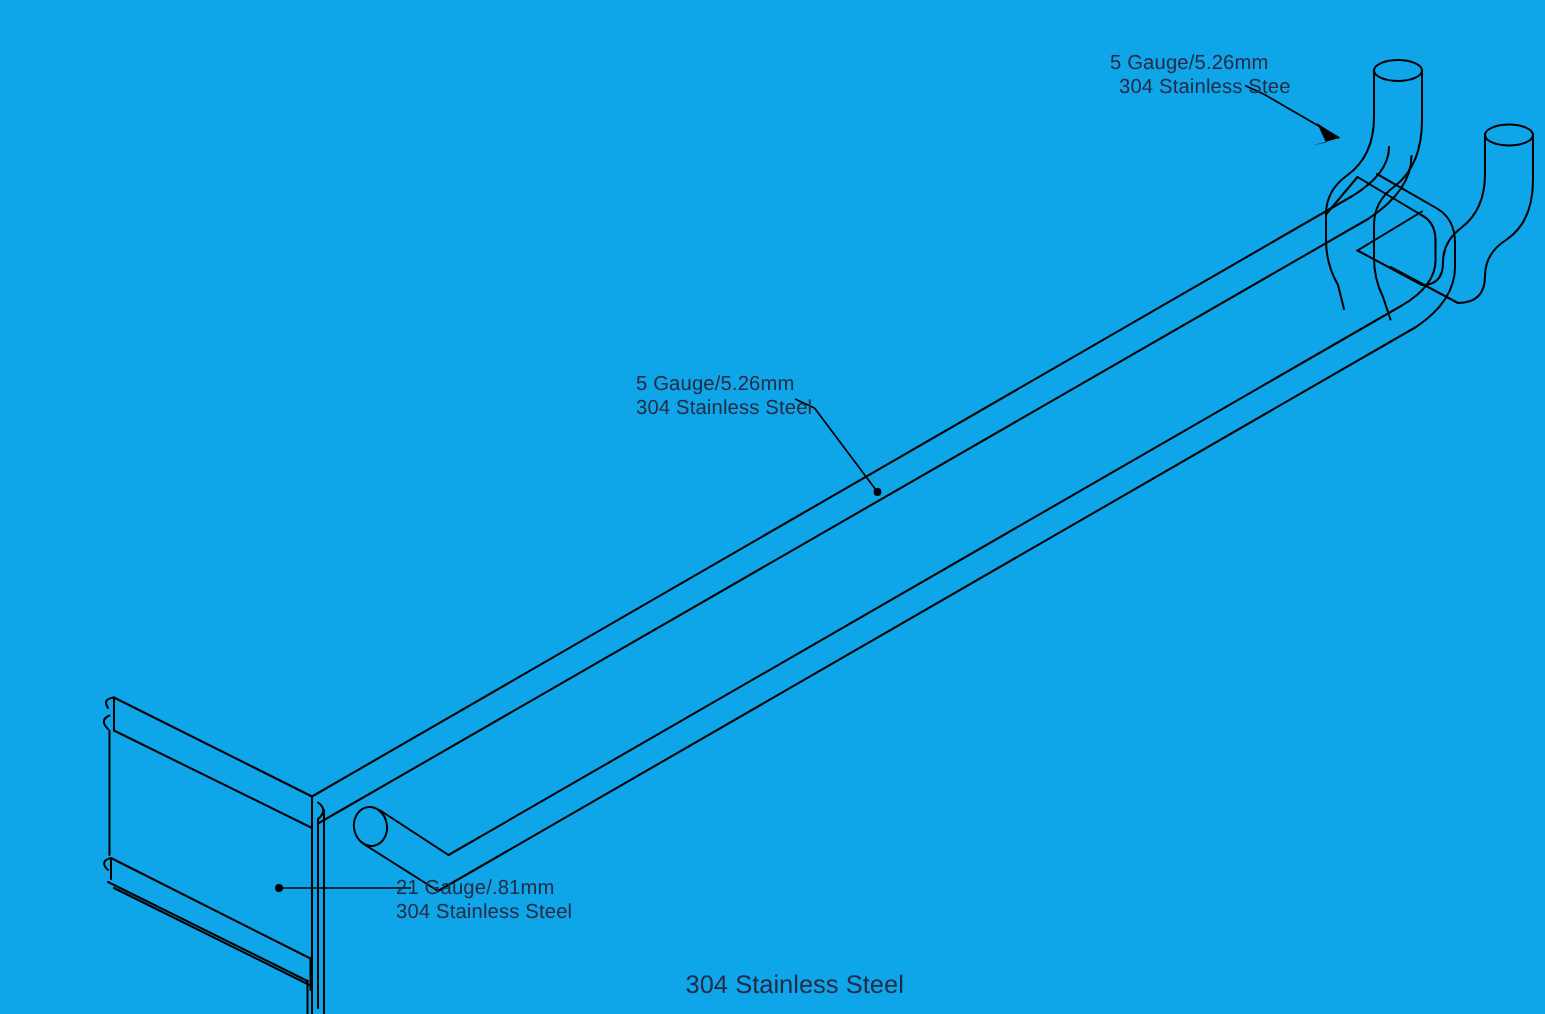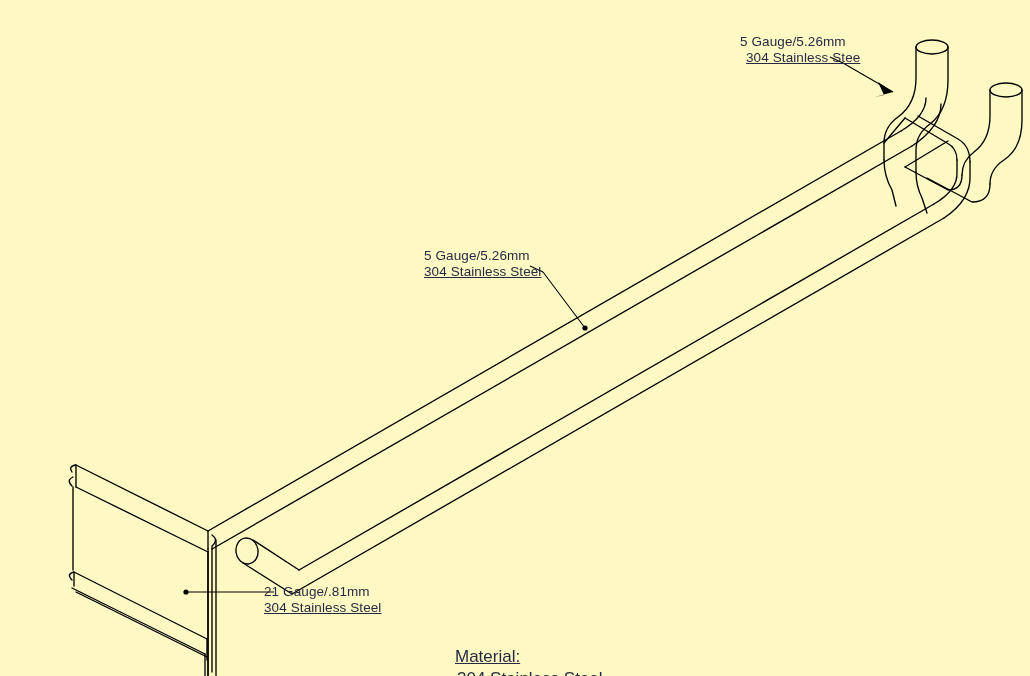--- a/index.html
+++ b/index.html
@@ -4,41 +4,41 @@
 <style>
   html, body {
     margin: 0;
     padding: 0;
     background: #ffffff;
   }
   #page {
     position: relative;
     width: 1030px;
     height: 676px;
-    background: #fef9c3;
+    background: #0ea5e9;
     overflow: hidden;
     font-family: "Liberation Sans", sans-serif;
   }
   #drawing {
     position: absolute;
     left: 0;
     top: 0;
     width: 1030px;
     height: 676px;
   }
   .callout {
     position: absolute;
     color: #262b45;
     font-family: "Liberation Sans", sans-serif;
     font-size: 13.5px;
     line-height: 16px;
     white-space: nowrap;
     letter-spacing: 0.1px;
   }
-  .callout .l2 { display: block; text-decoration: underline; }
+  .callout .l2 { display: block; }
   #callout-top    { left: 740px; top: 34px; }
   #callout-top .l2 { padding-left: 6px; }
   #callout-middle { left: 424px; top: 248px; }
   #callout-bottom { left: 264px; top: 584px; }
   #title-block {
     position: absolute;
     left: 455px;
     top: 646px;
     color: #262b45;
     font-family: "Liberation Sans", sans-serif;
@@ -167,17 +167,16 @@
     <span>5 Gauge/5.26mm</span>
     <span class="l2">304 Stainless Steel</span>
   </div>
 
   <div class="callout" id="callout-bottom">
     <span>21 Gauge/.81mm</span>
     <span class="l2">304 Stainless Steel</span>
   </div>
 
   <div id="title-block">
-    <span class="heading">Material:</span>
     <span class="sub">304 Stainless Steel</span>
   </div>
 
 </div>
 
 </body></html>

